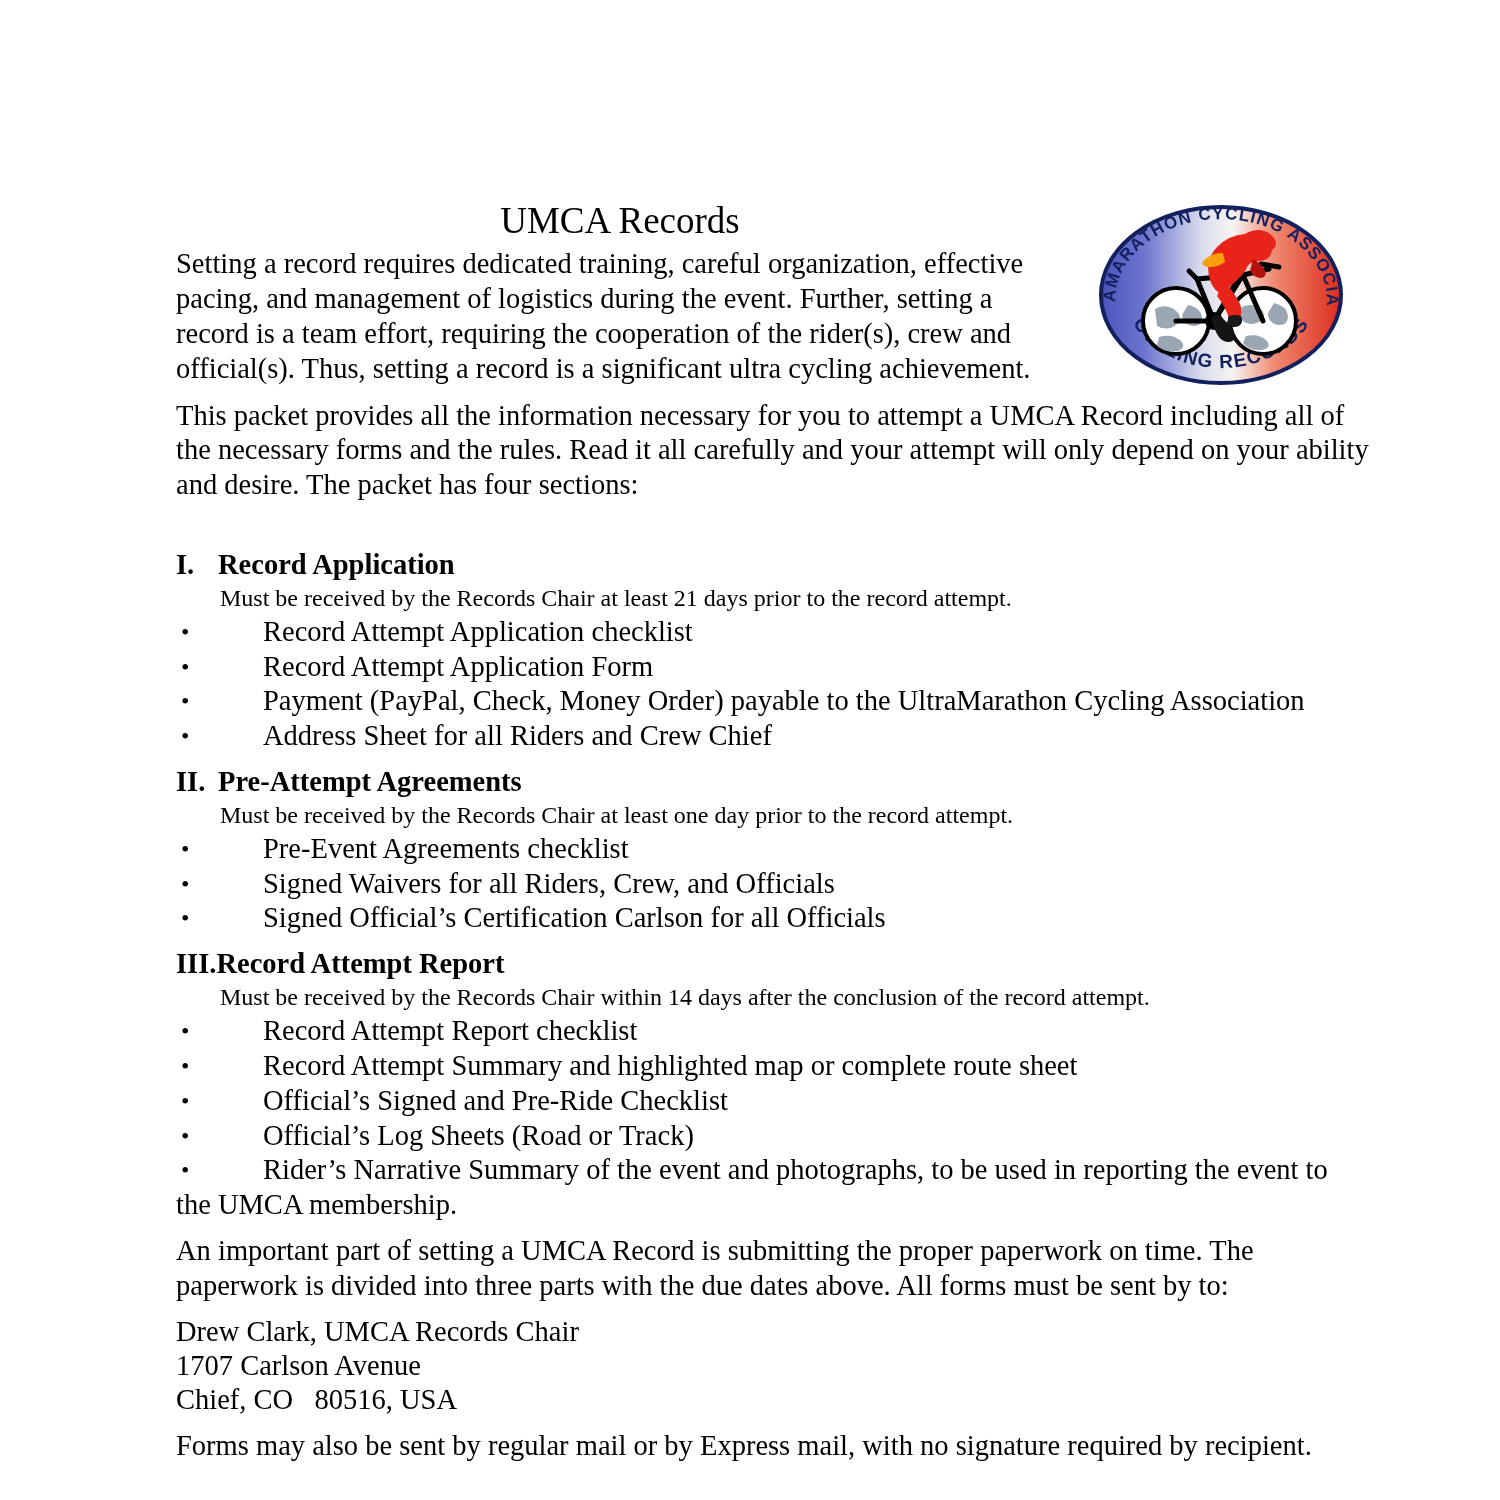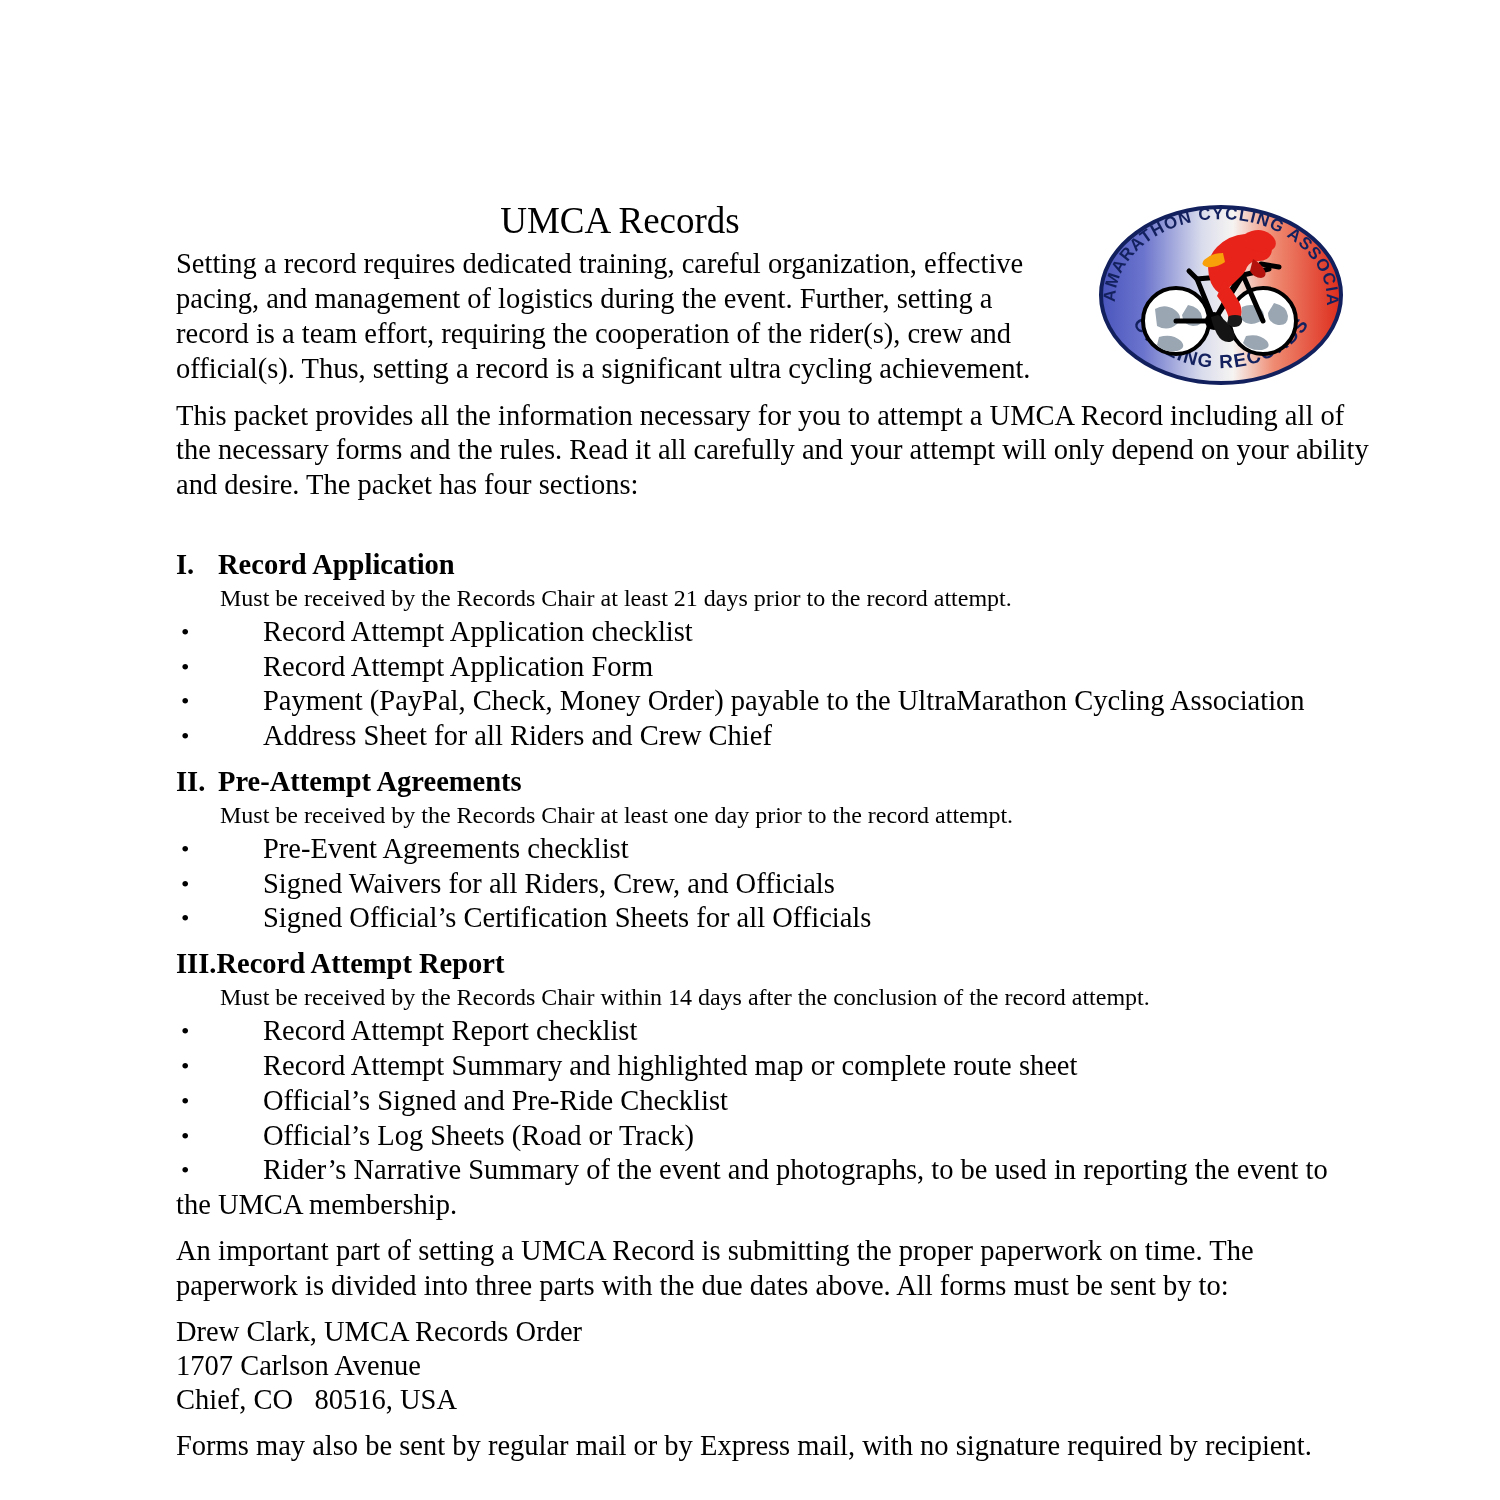--- a/index.html
+++ b/index.html
@@ -248,21 +248,21 @@
         <li>
           <span class="bullet">•</span>
           <span>Pre-Event Agreements checklist</span>
         </li>
         <li>
           <span class="bullet">•</span>
           <span>Signed Waivers for all Riders, Crew, and Officials</span>
         </li>
         <li>
           <span class="bullet">•</span>
-          <span>Signed Official’s Certification Sheets for all Officials</span>
+          <span>Signed Official’s Certification Carlson for all Officials</span>
         </li>
       </ul>
     </div>
 
     <div class="spacer-sm"></div>
 
     <div>
       <div class="sec-head">
         <span class="sec-num tight">III.</span>
         <span>Record Attempt Report</span>
@@ -291,21 +291,21 @@
           <span class="cont">the UMCA membership.</span>
         </li>
       </ul>
     </div>
 
     <div class="spacer-sm"></div>
 
     <p class="para full">An important part of setting a UMCA Record is submitting the proper paperwork on time.  The paperwork is divided into three parts with the due dates above.  All forms must be sent by to:</p>
 
     <div class="addr-block">
-      <div>Drew Clark, UMCA Records Order</div>
+      <div>Drew Clark, UMCA Records Chair</div>
       <div>1707 Carlson Avenue</div>
       <div>Chief, CO   80516, USA</div>
     </div>
 
     <p class="para full">Forms may also be sent by regular mail or by Express mail, with no signature required by recipient.</p>
 
   </div>
 </div>
 
 </body></html>

